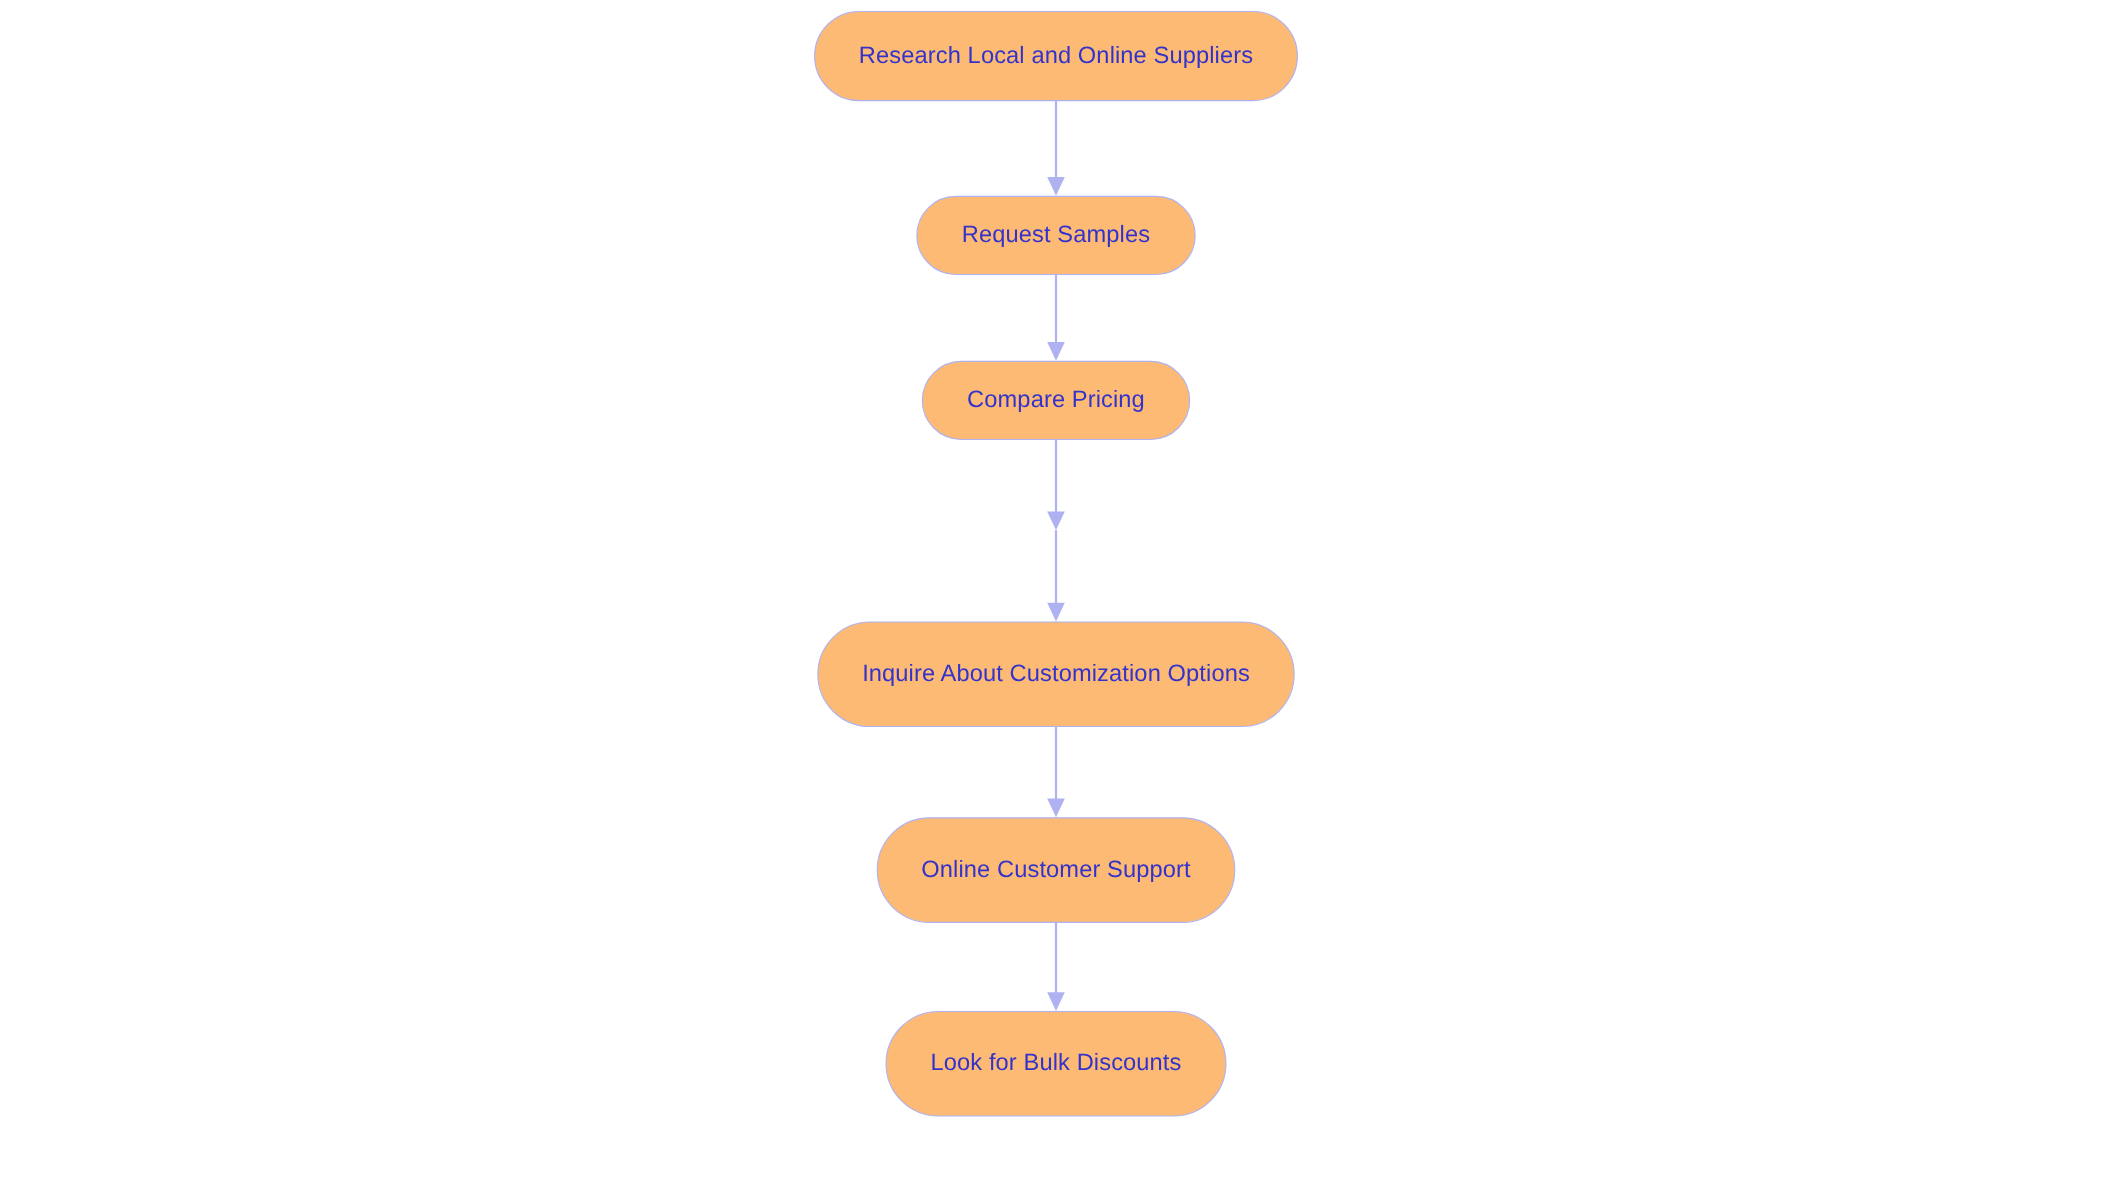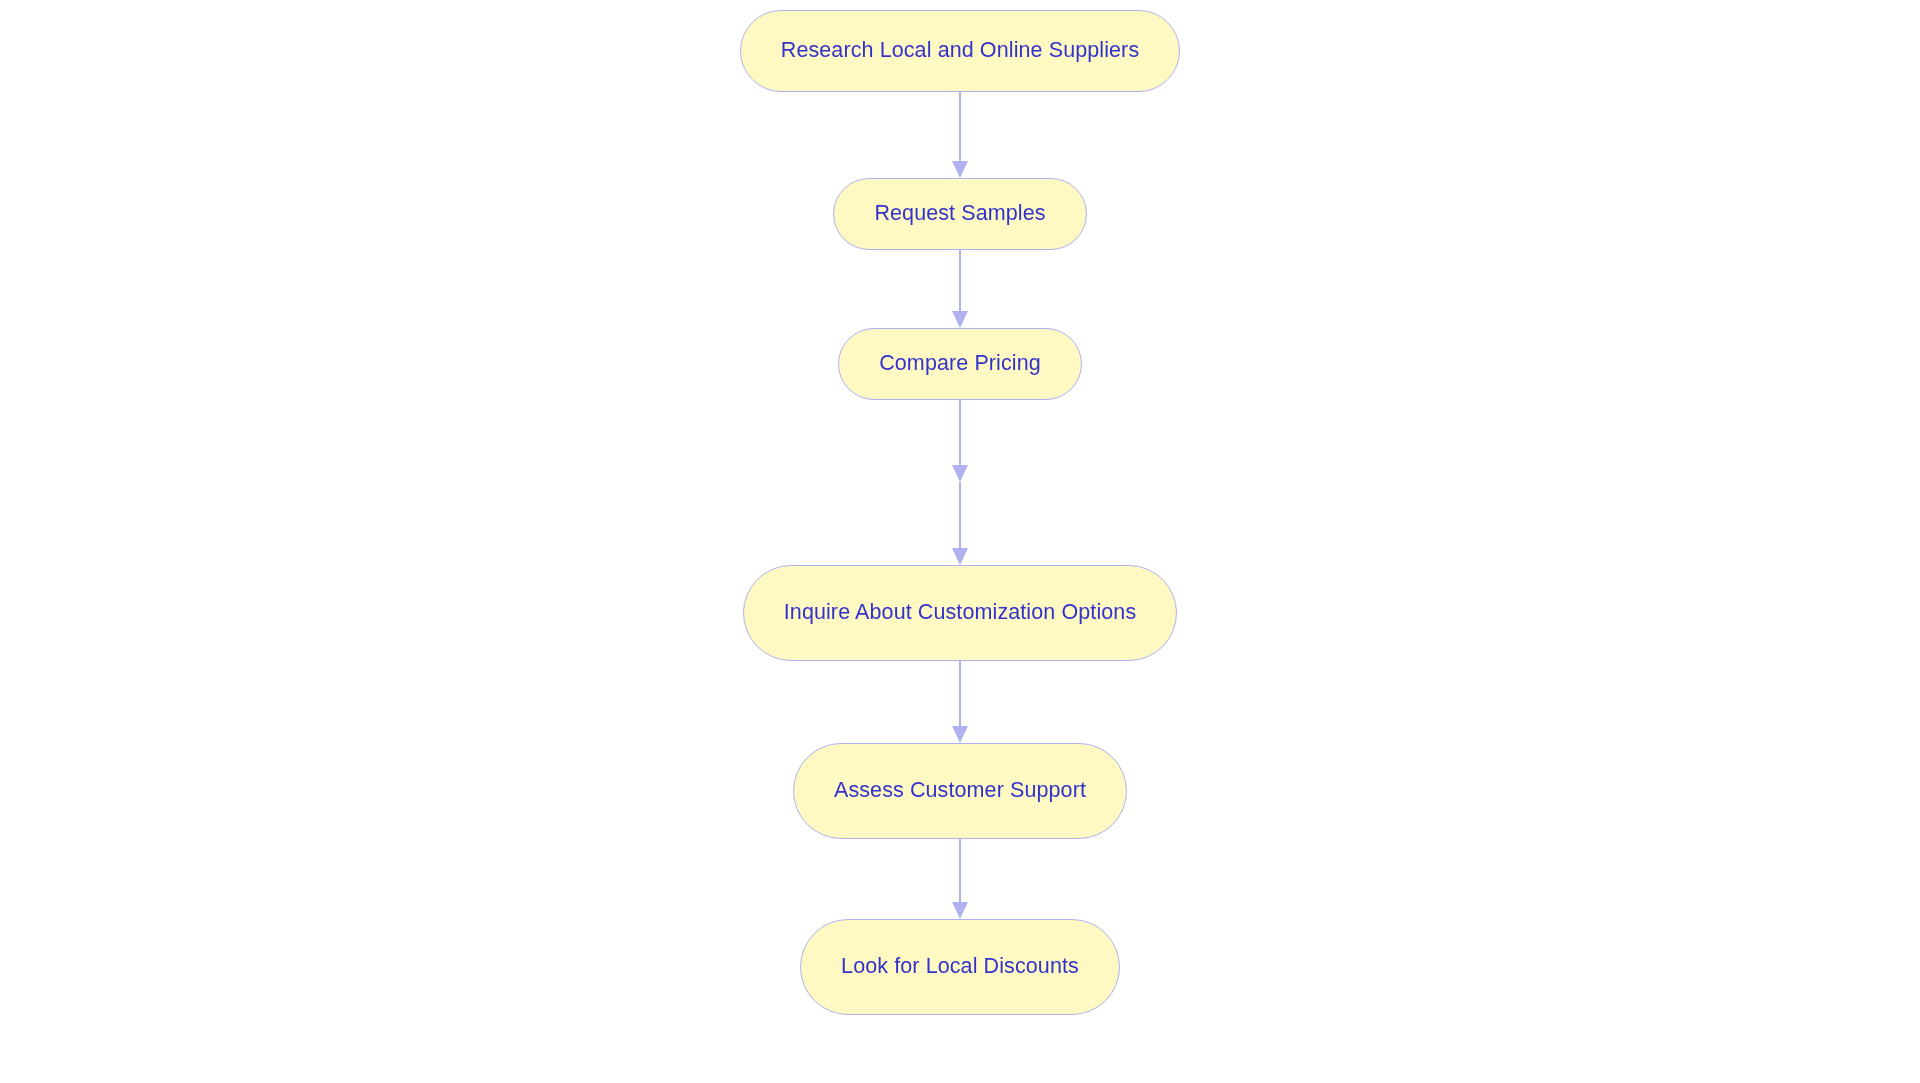--- a/index.html
+++ b/index.html
@@ -31,21 +31,21 @@
     display: flex;
     flex-direction: column;
     align-items: center;
     justify-content: flex-start;
     padding-top: 10px;
     box-sizing: border-box;
   }
 
   .flow-node {
     box-sizing: border-box;
-    background: #fef9c3;
+    background: #fdba74;
     border: 1.6px solid #aeb2f0;
     border-radius: 999px;
     color: #3333cc;
     display: flex;
     align-items: center;
     justify-content: center;
     white-space: nowrap;
     letter-spacing: 0.1px;
     font-weight: 400;
     line-height: 1;
@@ -134,26 +134,26 @@
     <div class="flow-node node-size-lg">
       <span class="node-label">Inquire About Customization Options</span>
     </div>
 
     <div class="flow-connector conn-h5">
       <div class="connector-stem"></div>
       <div class="connector-head"></div>
     </div>
 
     <div class="flow-node node-size-lg">
-      <span class="node-label">Assess Customer Support</span>
+      <span class="node-label">Online Customer Support</span>
     </div>
 
     <div class="flow-connector conn-h6">
       <div class="connector-stem"></div>
       <div class="connector-head"></div>
     </div>
 
     <div class="flow-node node-size-lg">
-      <span class="node-label">Look for Local Discounts</span>
+      <span class="node-label">Look for Bulk Discounts</span>
     </div>
 
   </div>
 </div>
 
 </body></html>

